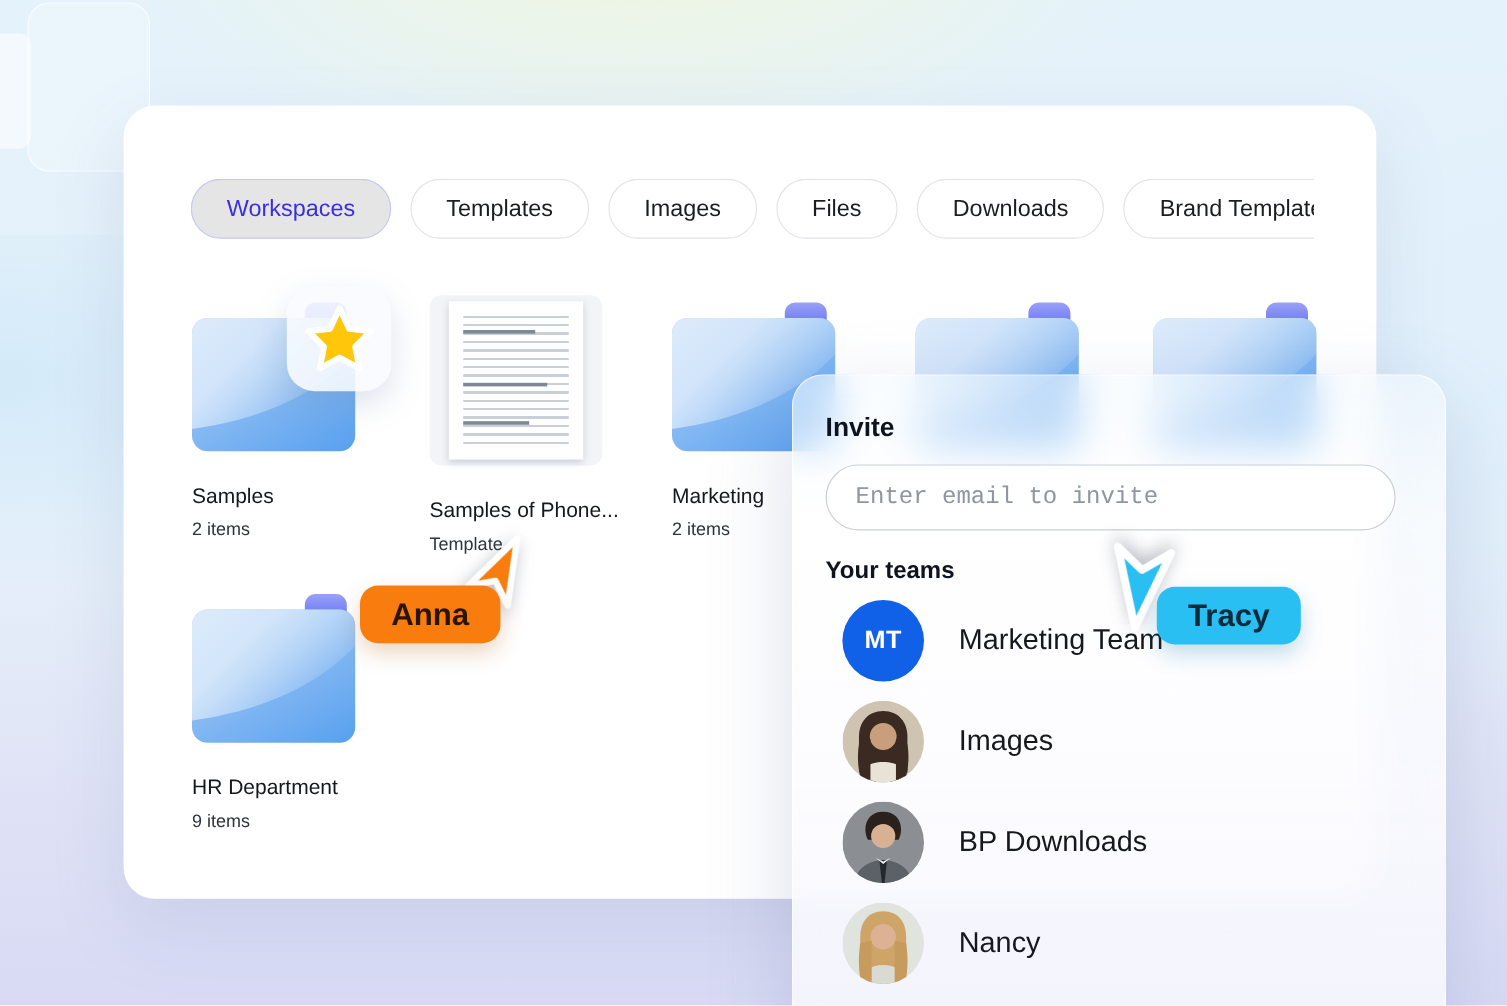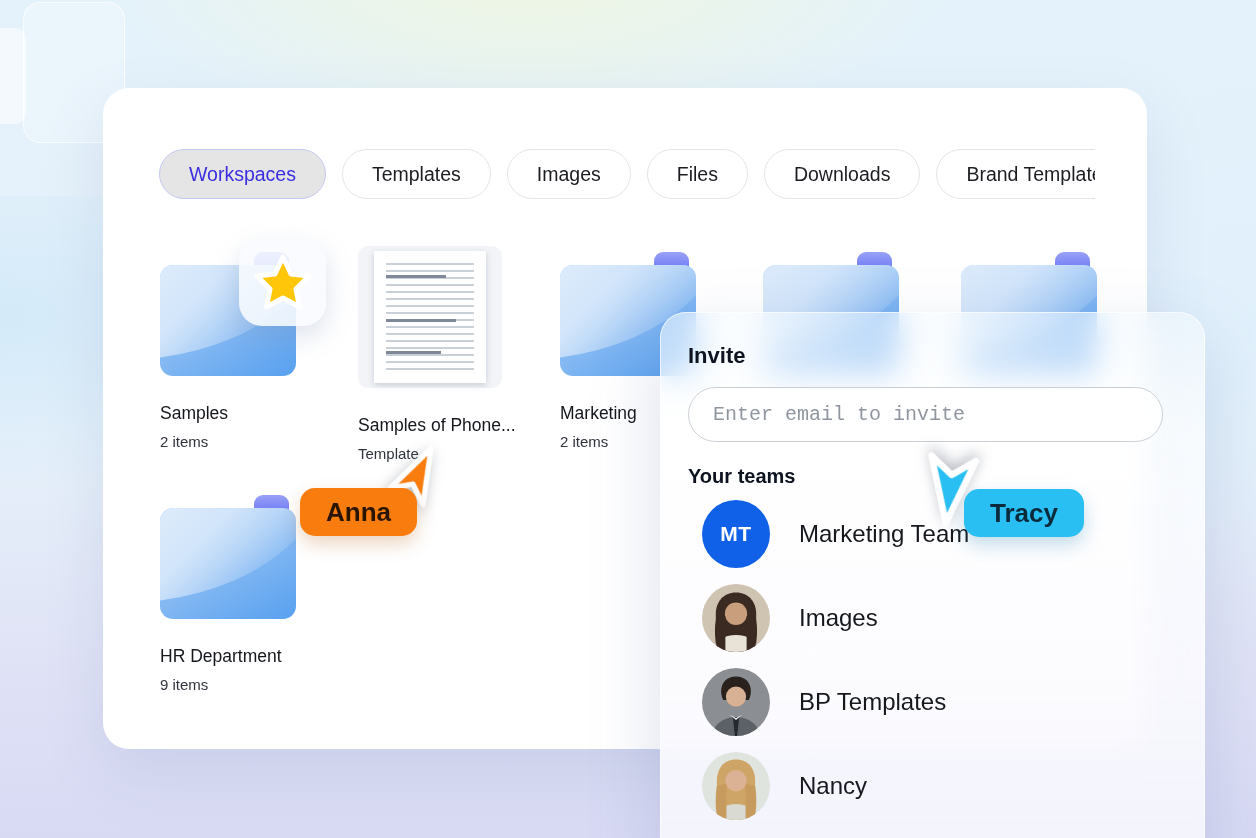--- a/index.html
+++ b/index.html
@@ -216,21 +216,21 @@
         <div class="avatar">
           <svg viewBox="0 0 64 64">
             <rect width="64" height="64" fill="#8b8e92"></rect>
             <path d="M32 8c-9 0-14 6-14 14 0 3 1 6 2 8h24c1-2 2-5 2-8 0-8-5-14-14-14z" fill="#2b211c"></path>
             <circle cx="32" cy="27" r="9.5" fill="#d8b094"></circle>
             <path d="M9 64c2-12 12-18 23-18s21 6 23 18z" fill="#5c6168"></path>
             <path d="M29 46h6l-2 18h-2z" fill="#23272e"></path>
             <path d="M26 44l6 5 6-5-6 3z" fill="#f0f0f2"></path>
           </svg>
         </div>
-        <div class="mname">BP Templates</div>
+        <div class="mname">BP Downloads</div>
       </div>
 
       <div class="member">
         <div class="avatar">
           <svg viewBox="0 0 64 64">
             <rect width="64" height="64" fill="#e0e4de"></rect>
             <path d="M32 7c-12 0-18 9-18 20v37h36V27c0-11-6-20-18-20z" fill="#cfa467"></path>
             <circle cx="32" cy="27" r="10" fill="#dcb294"></circle>
             <path d="M12 64c2-10 10-15 20-15s18 5 20 15z" fill="#d9dbd3"></path>
             <path d="M14 32c-2 13-1 24 1 32h8V30zM50 32c2 13 1 24-1 32h-8V30z" fill="#c79b5e"></path>

